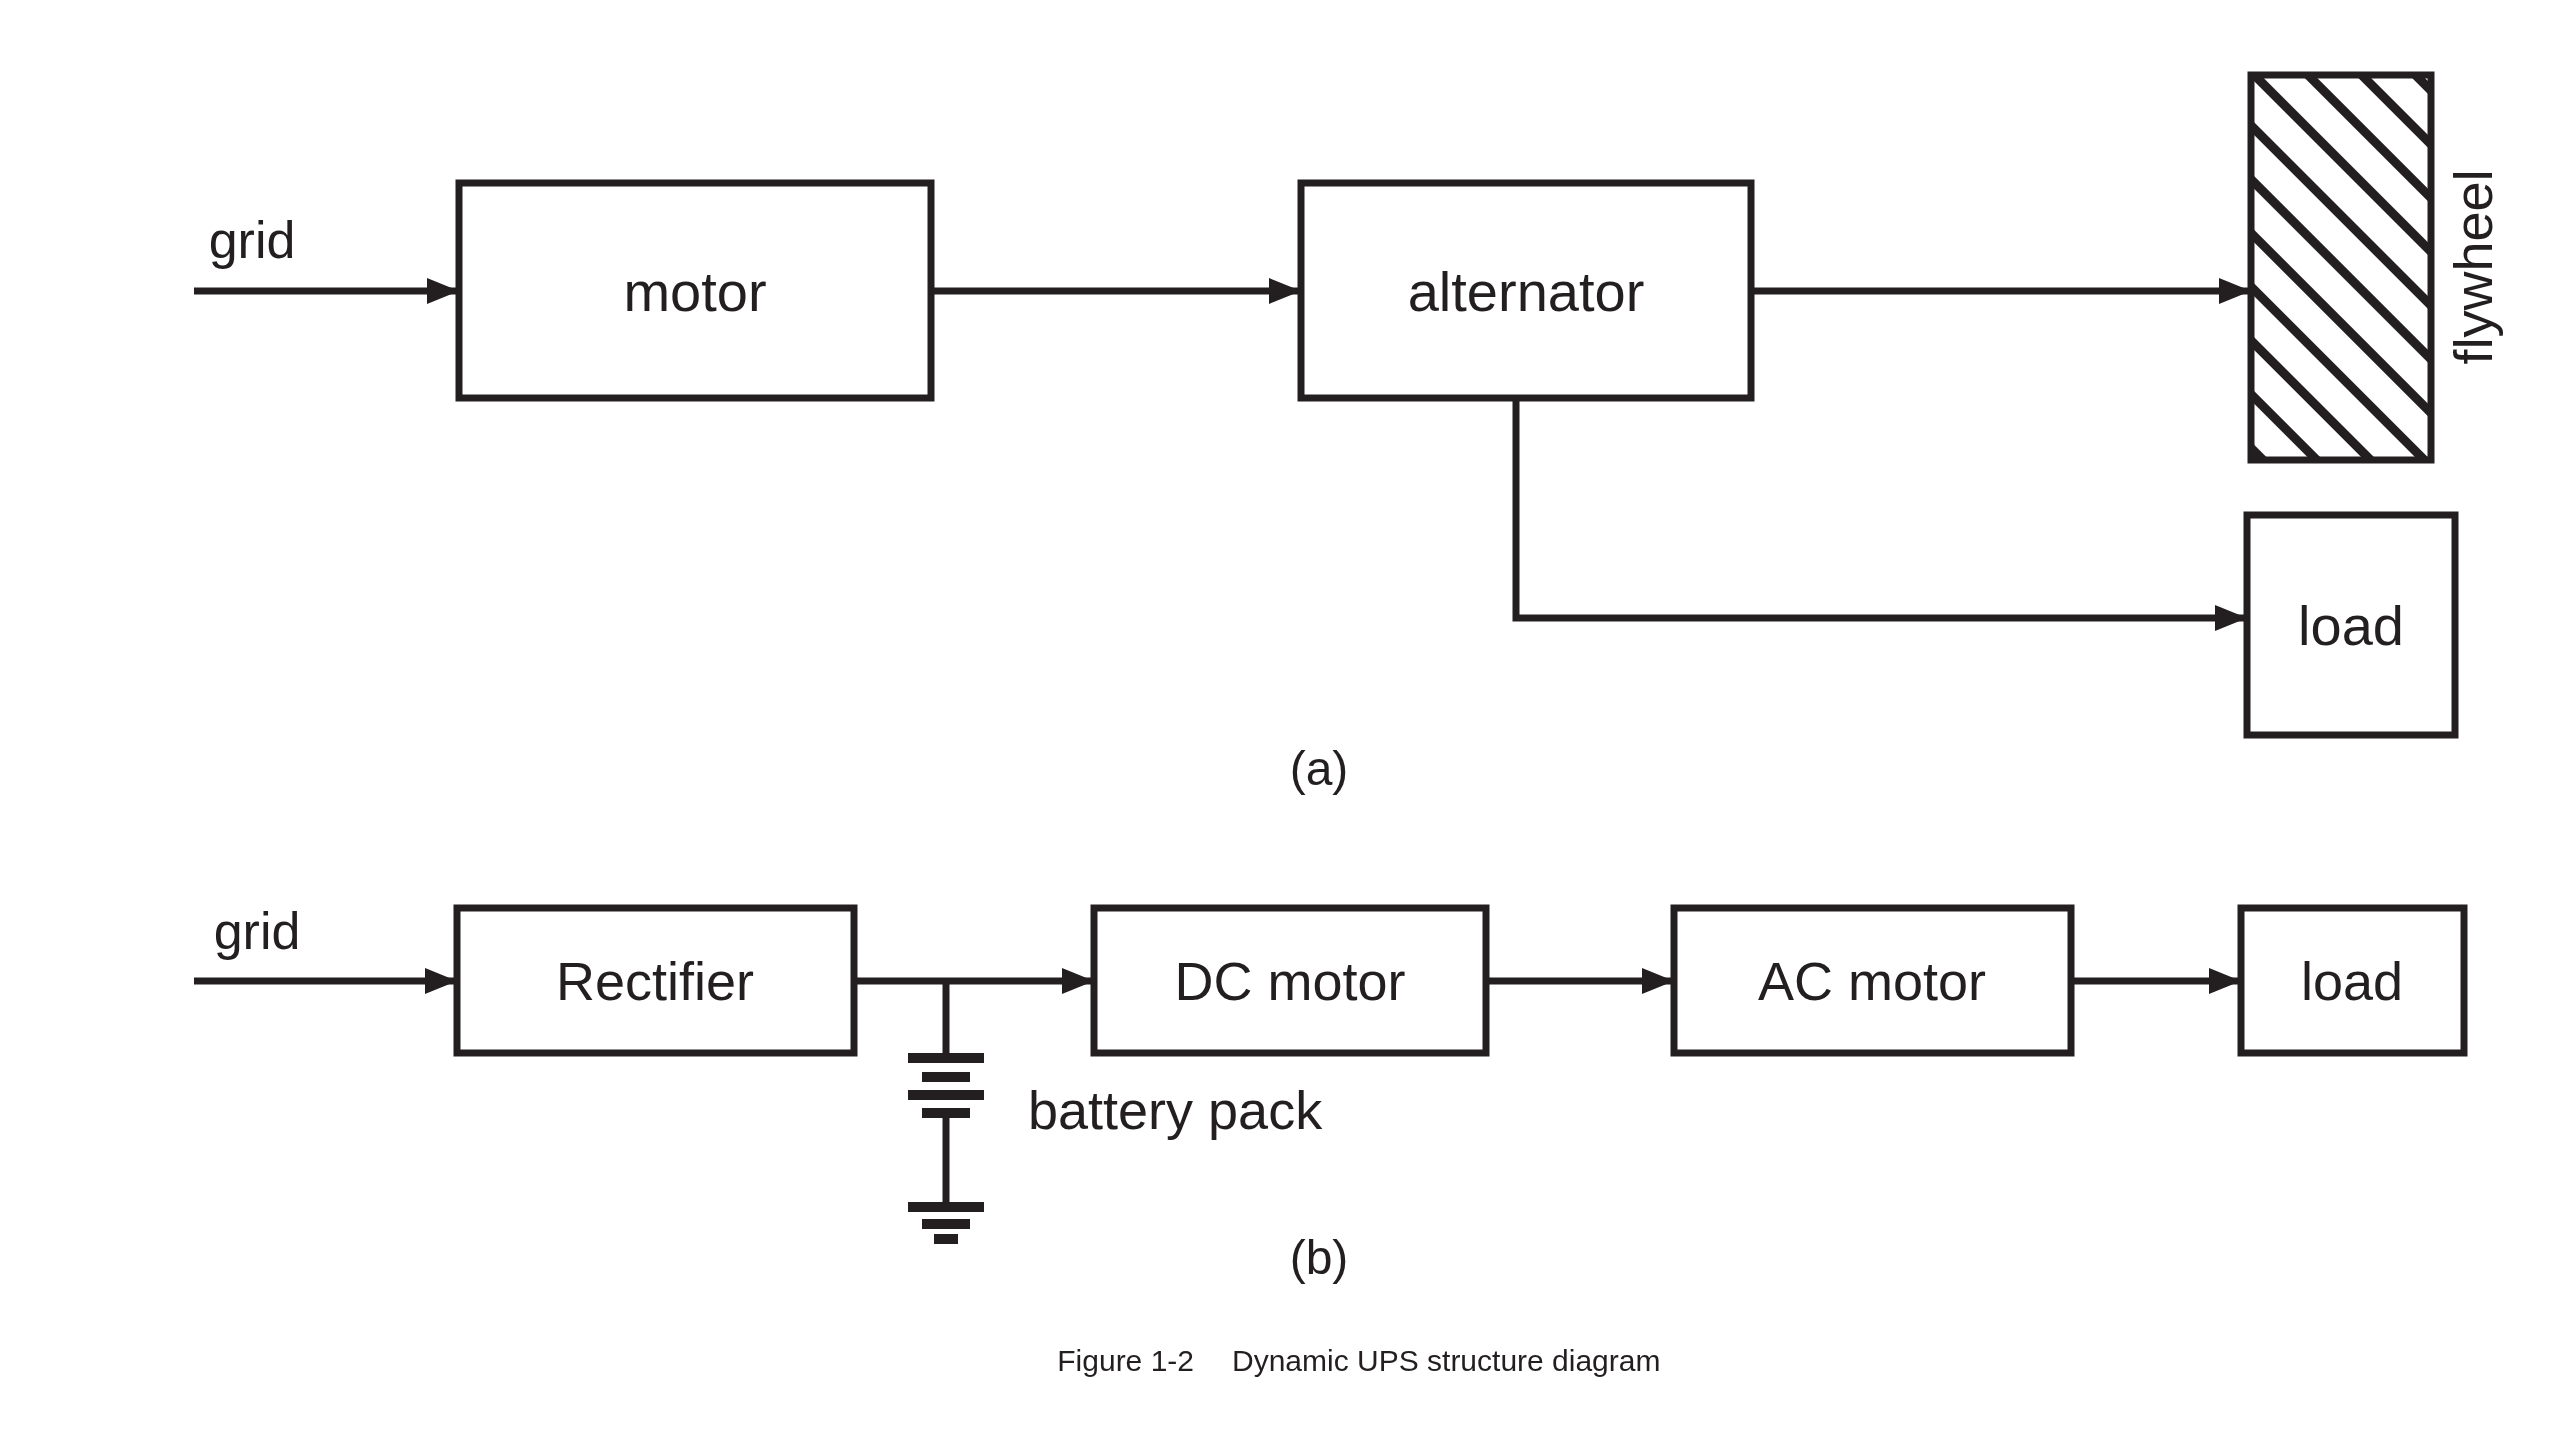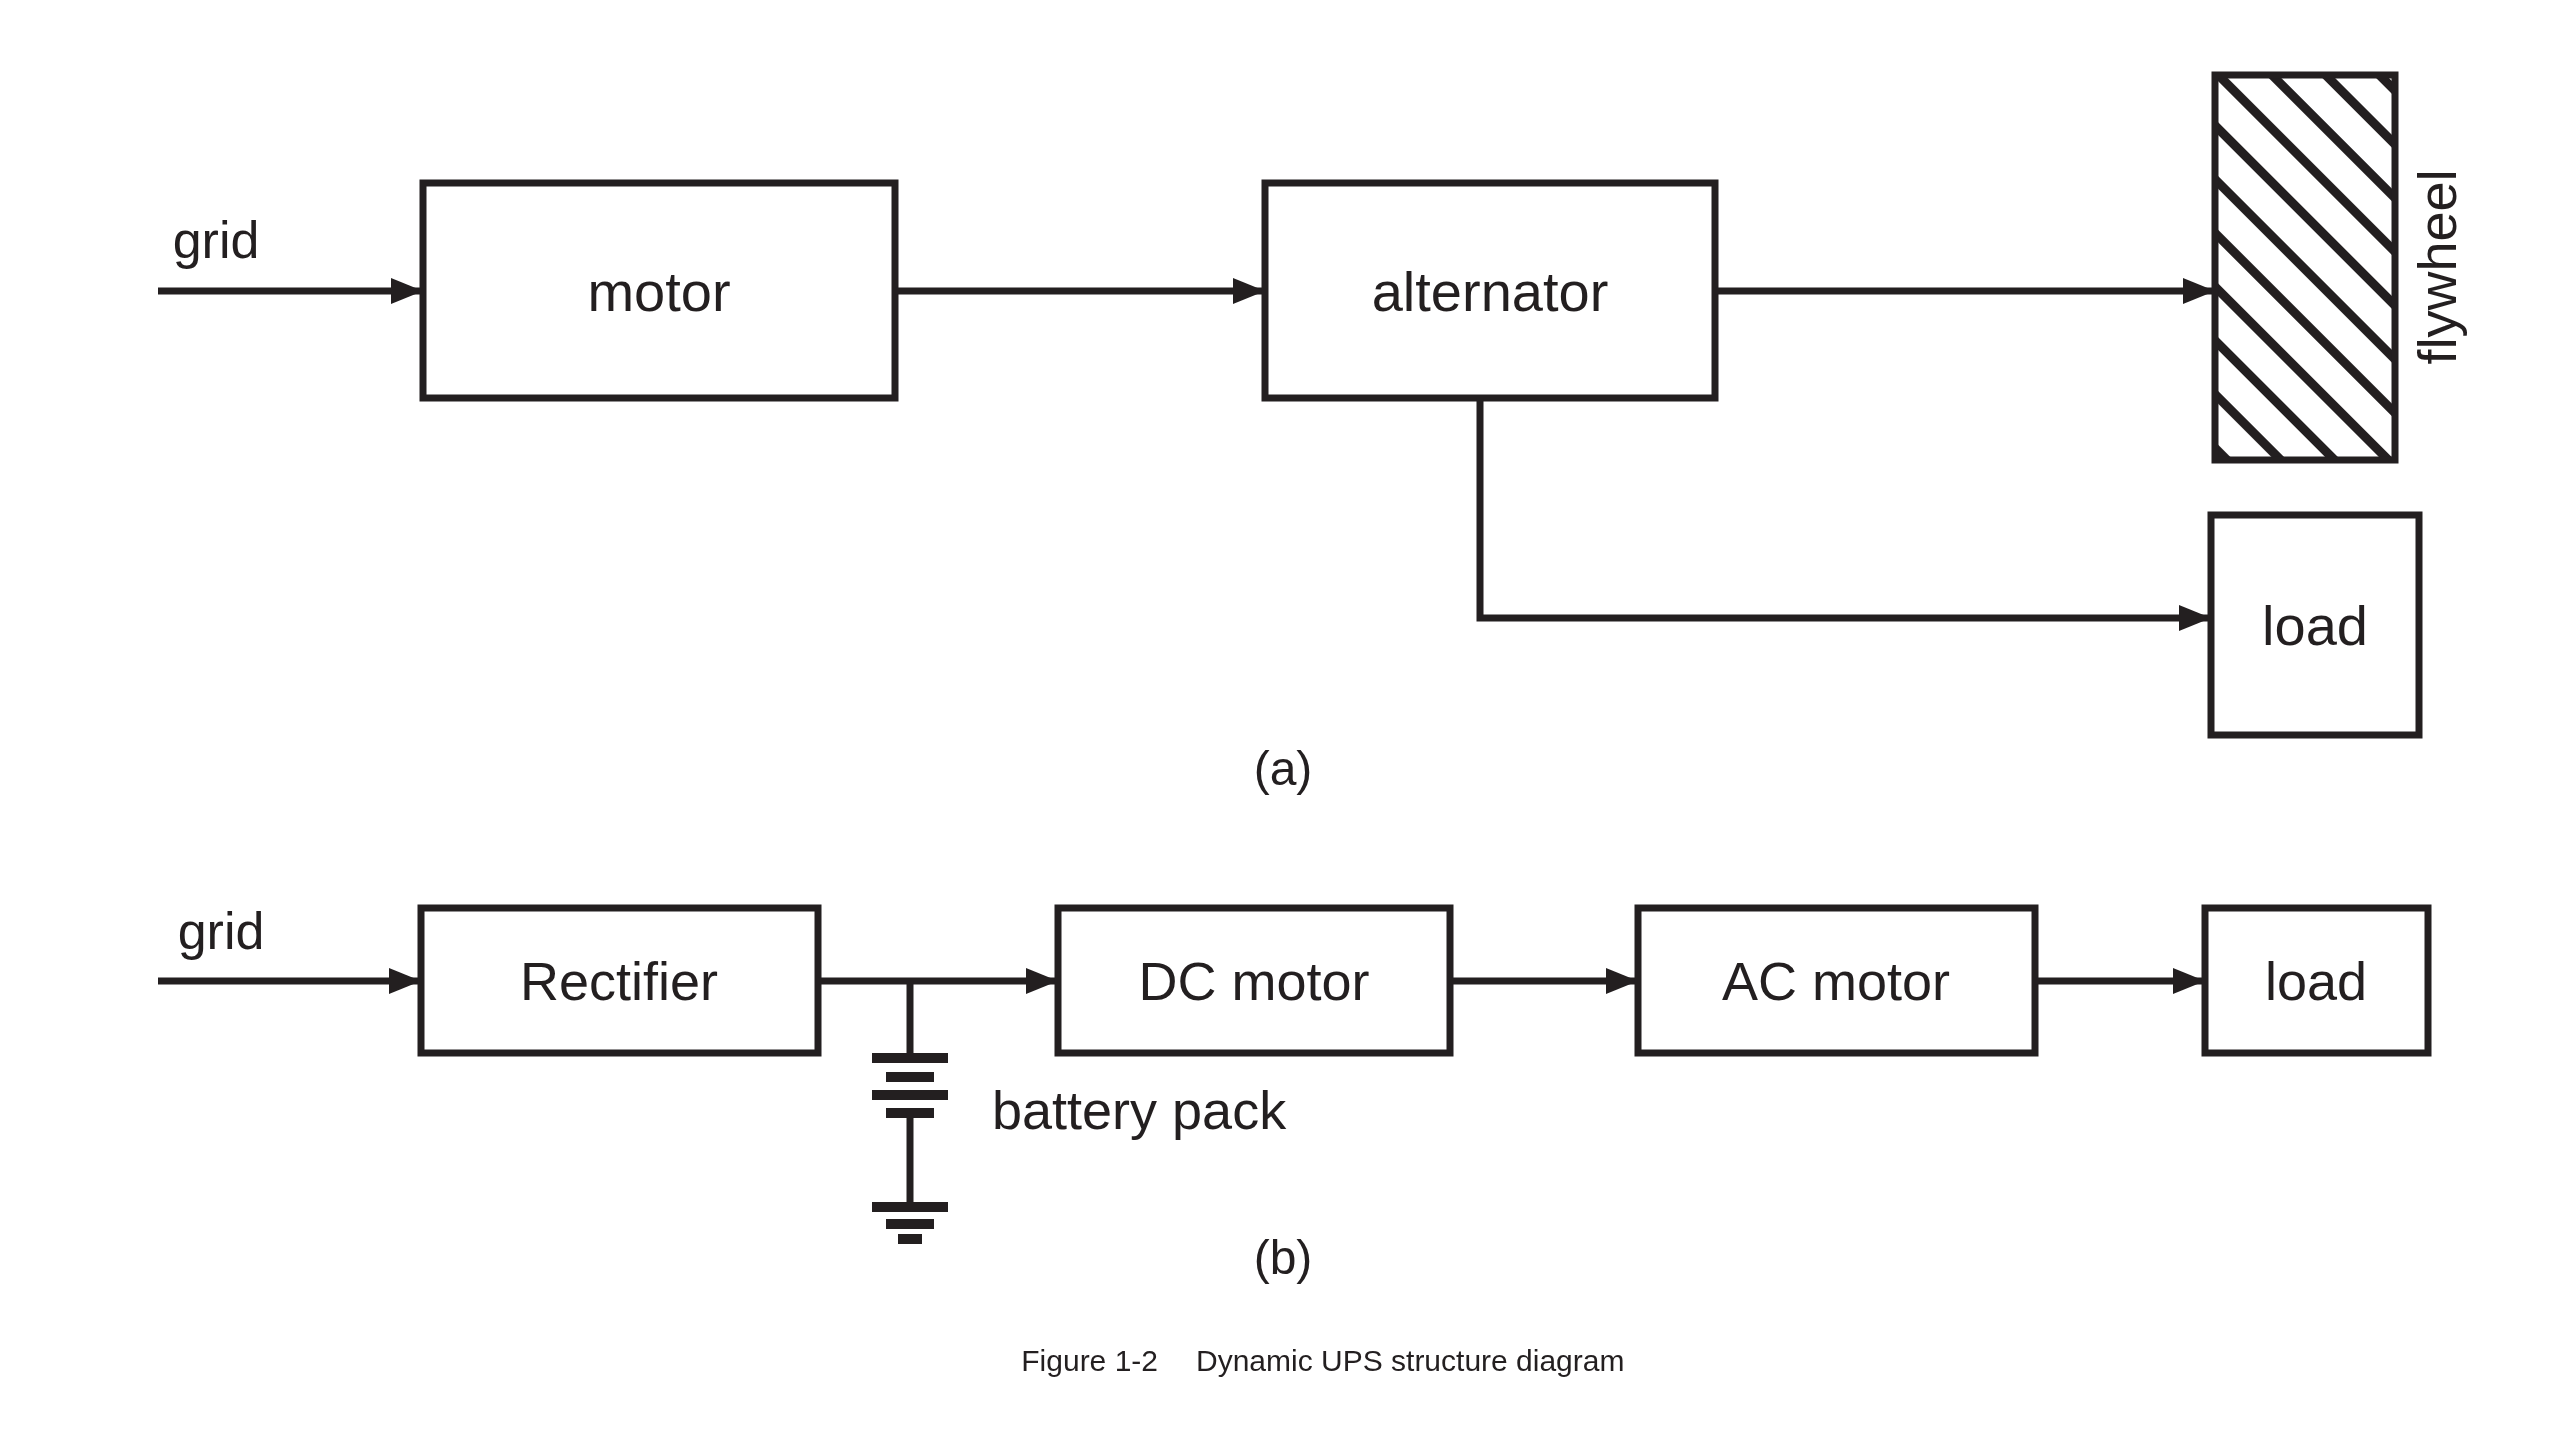--- a/index.html
+++ b/index.html
@@ -1,17 +1,17 @@
 <!DOCTYPE html>
 <html><head>
 <meta charset="utf-8">
 <style>
   html,body{margin:0;padding:0;background:#ffffff;}
   body{width:2560px;height:1440px;overflow:hidden;}
-  .stage{position:relative;width:2151px;height:1440px;background:#ffffff;}
+  .stage{position:relative;width:2151px;height:1440px;background:#ffffff;margin-left:36px;}
   svg{display:block;}
   svg text{
     font-family:"Liberation Sans","DejaVu Sans",sans-serif;
     fill:#231f20;
   }
   .wire{stroke:#231f20;stroke-width:7;fill:none;stroke-linecap:butt;}
   .box{fill:#ffffff;stroke:#231f20;stroke-width:7;}
   .hatchbox{fill:url(#hatch);stroke:#231f20;stroke-width:7;}
   .plate{stroke:#231f20;stroke-width:10;stroke-linecap:butt;}
   .label-node{font-size:56px;text-anchor:middle;}

